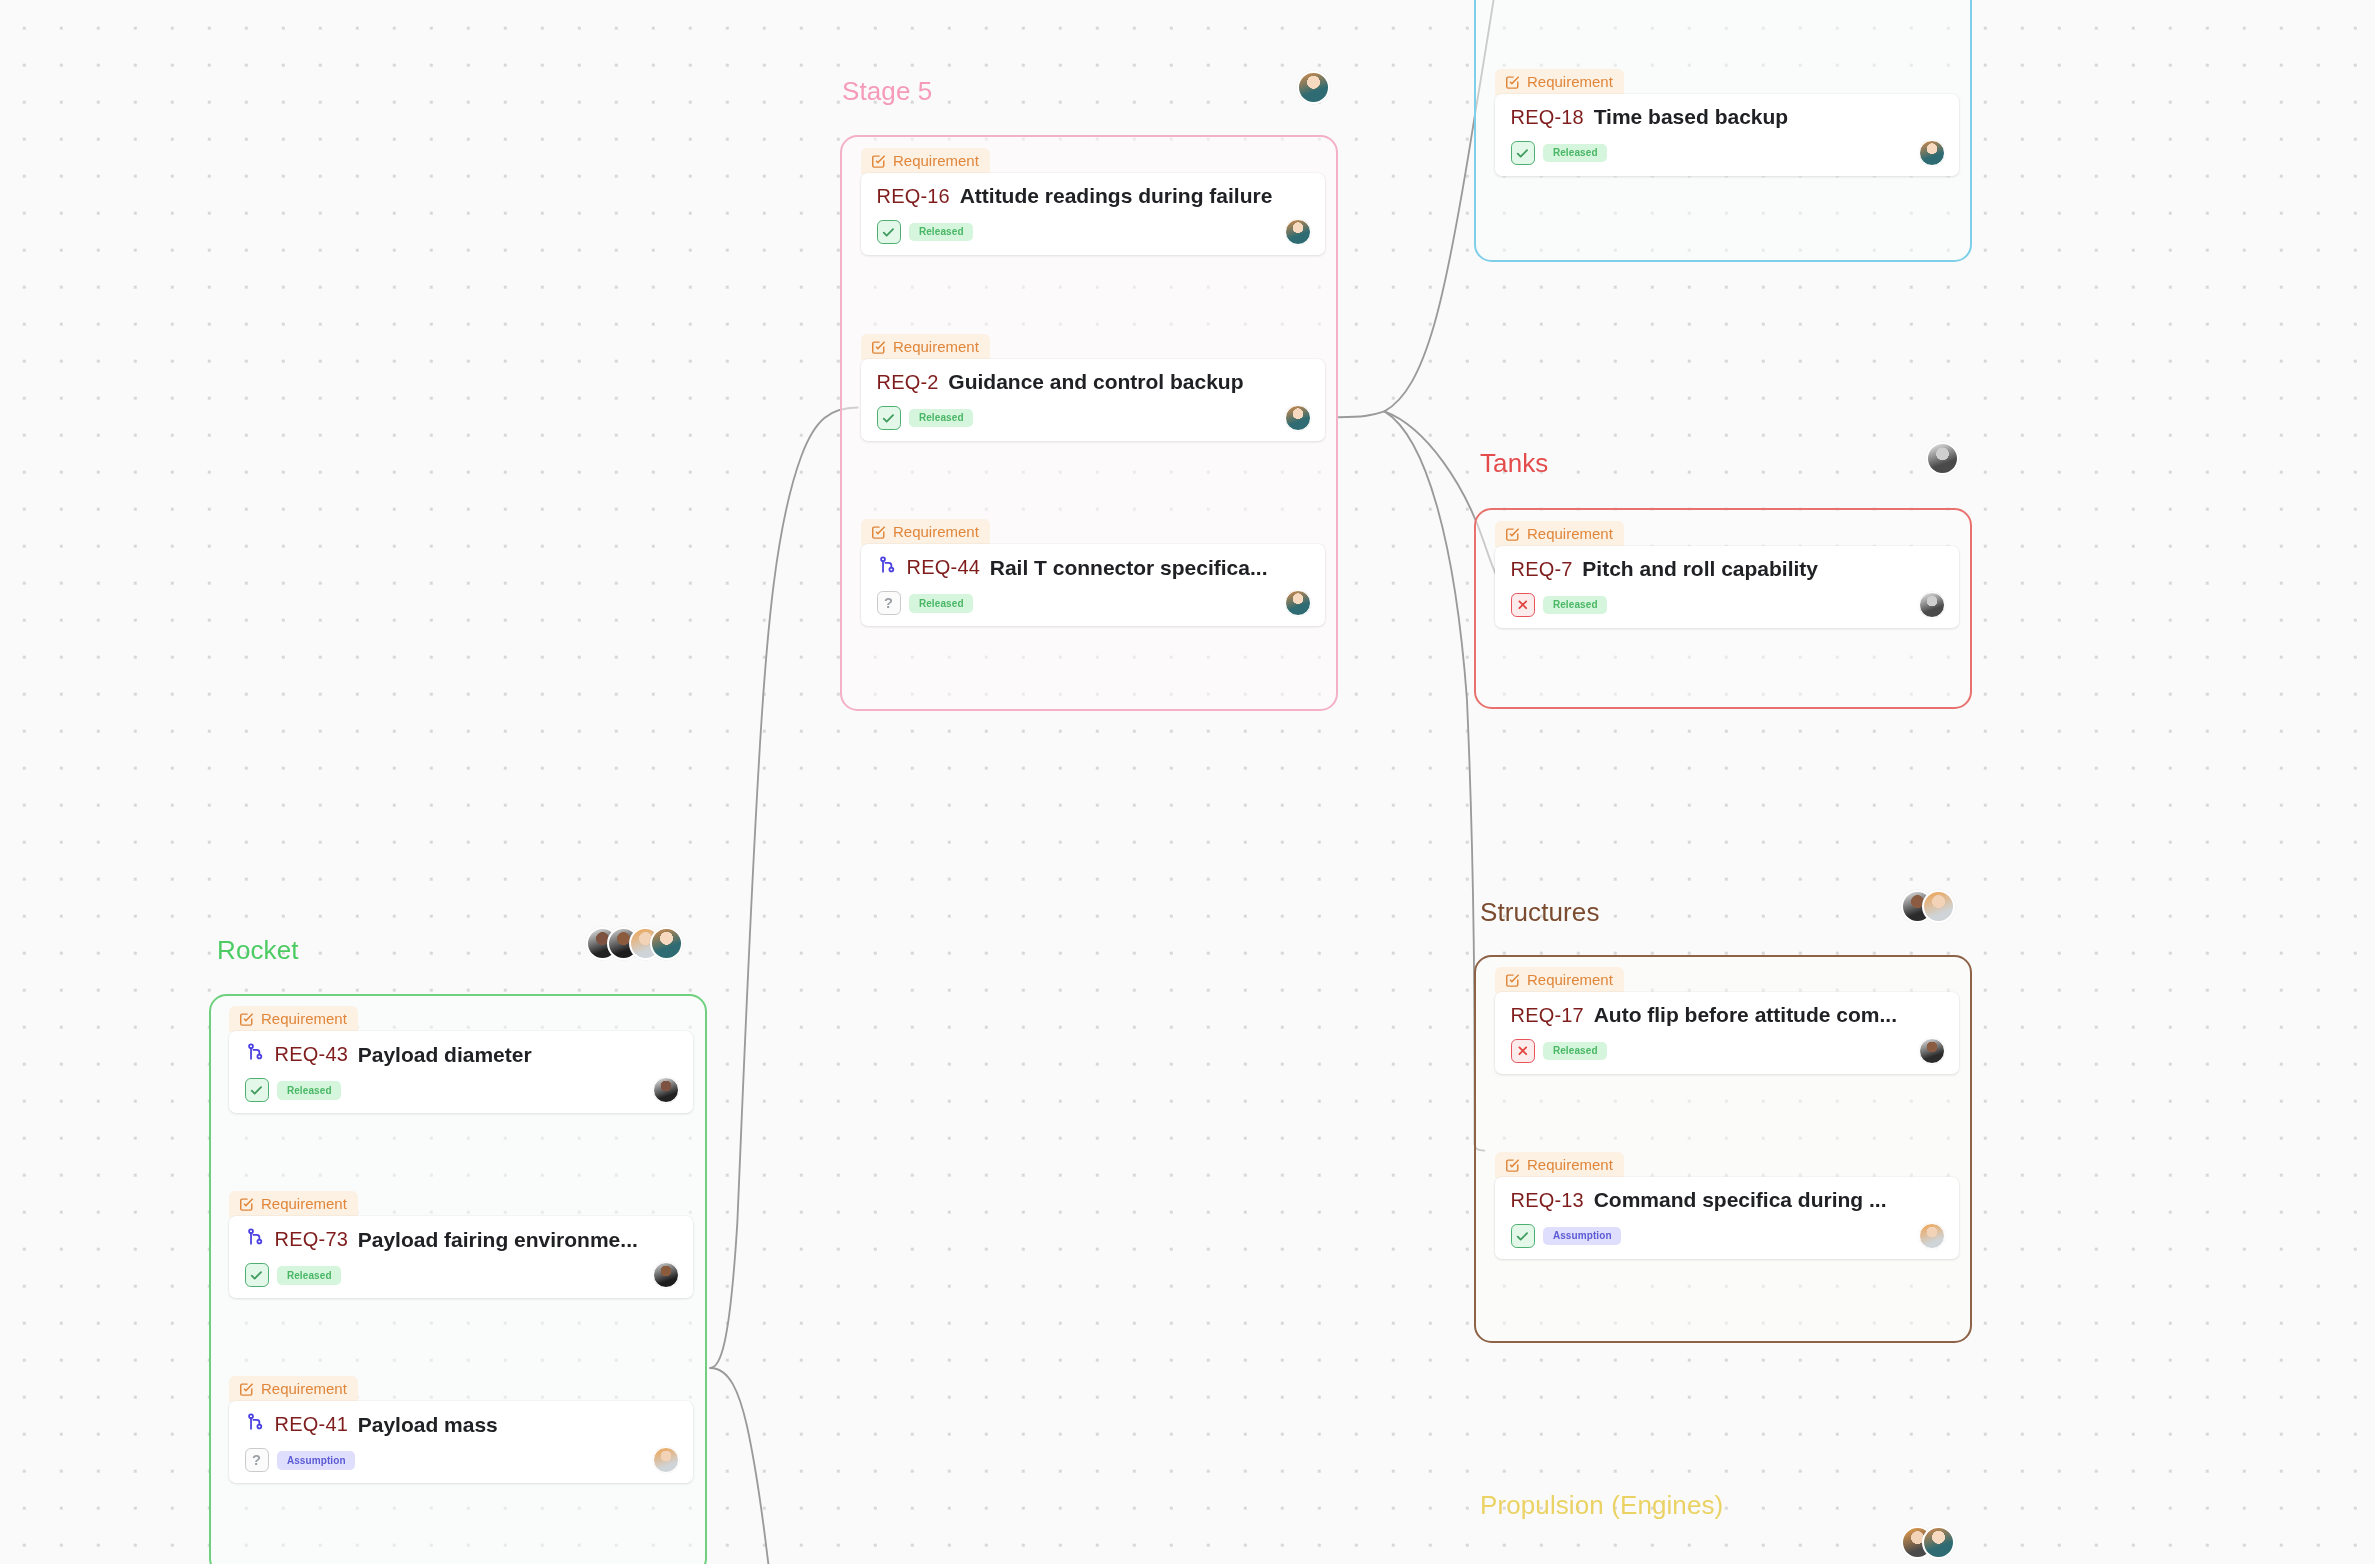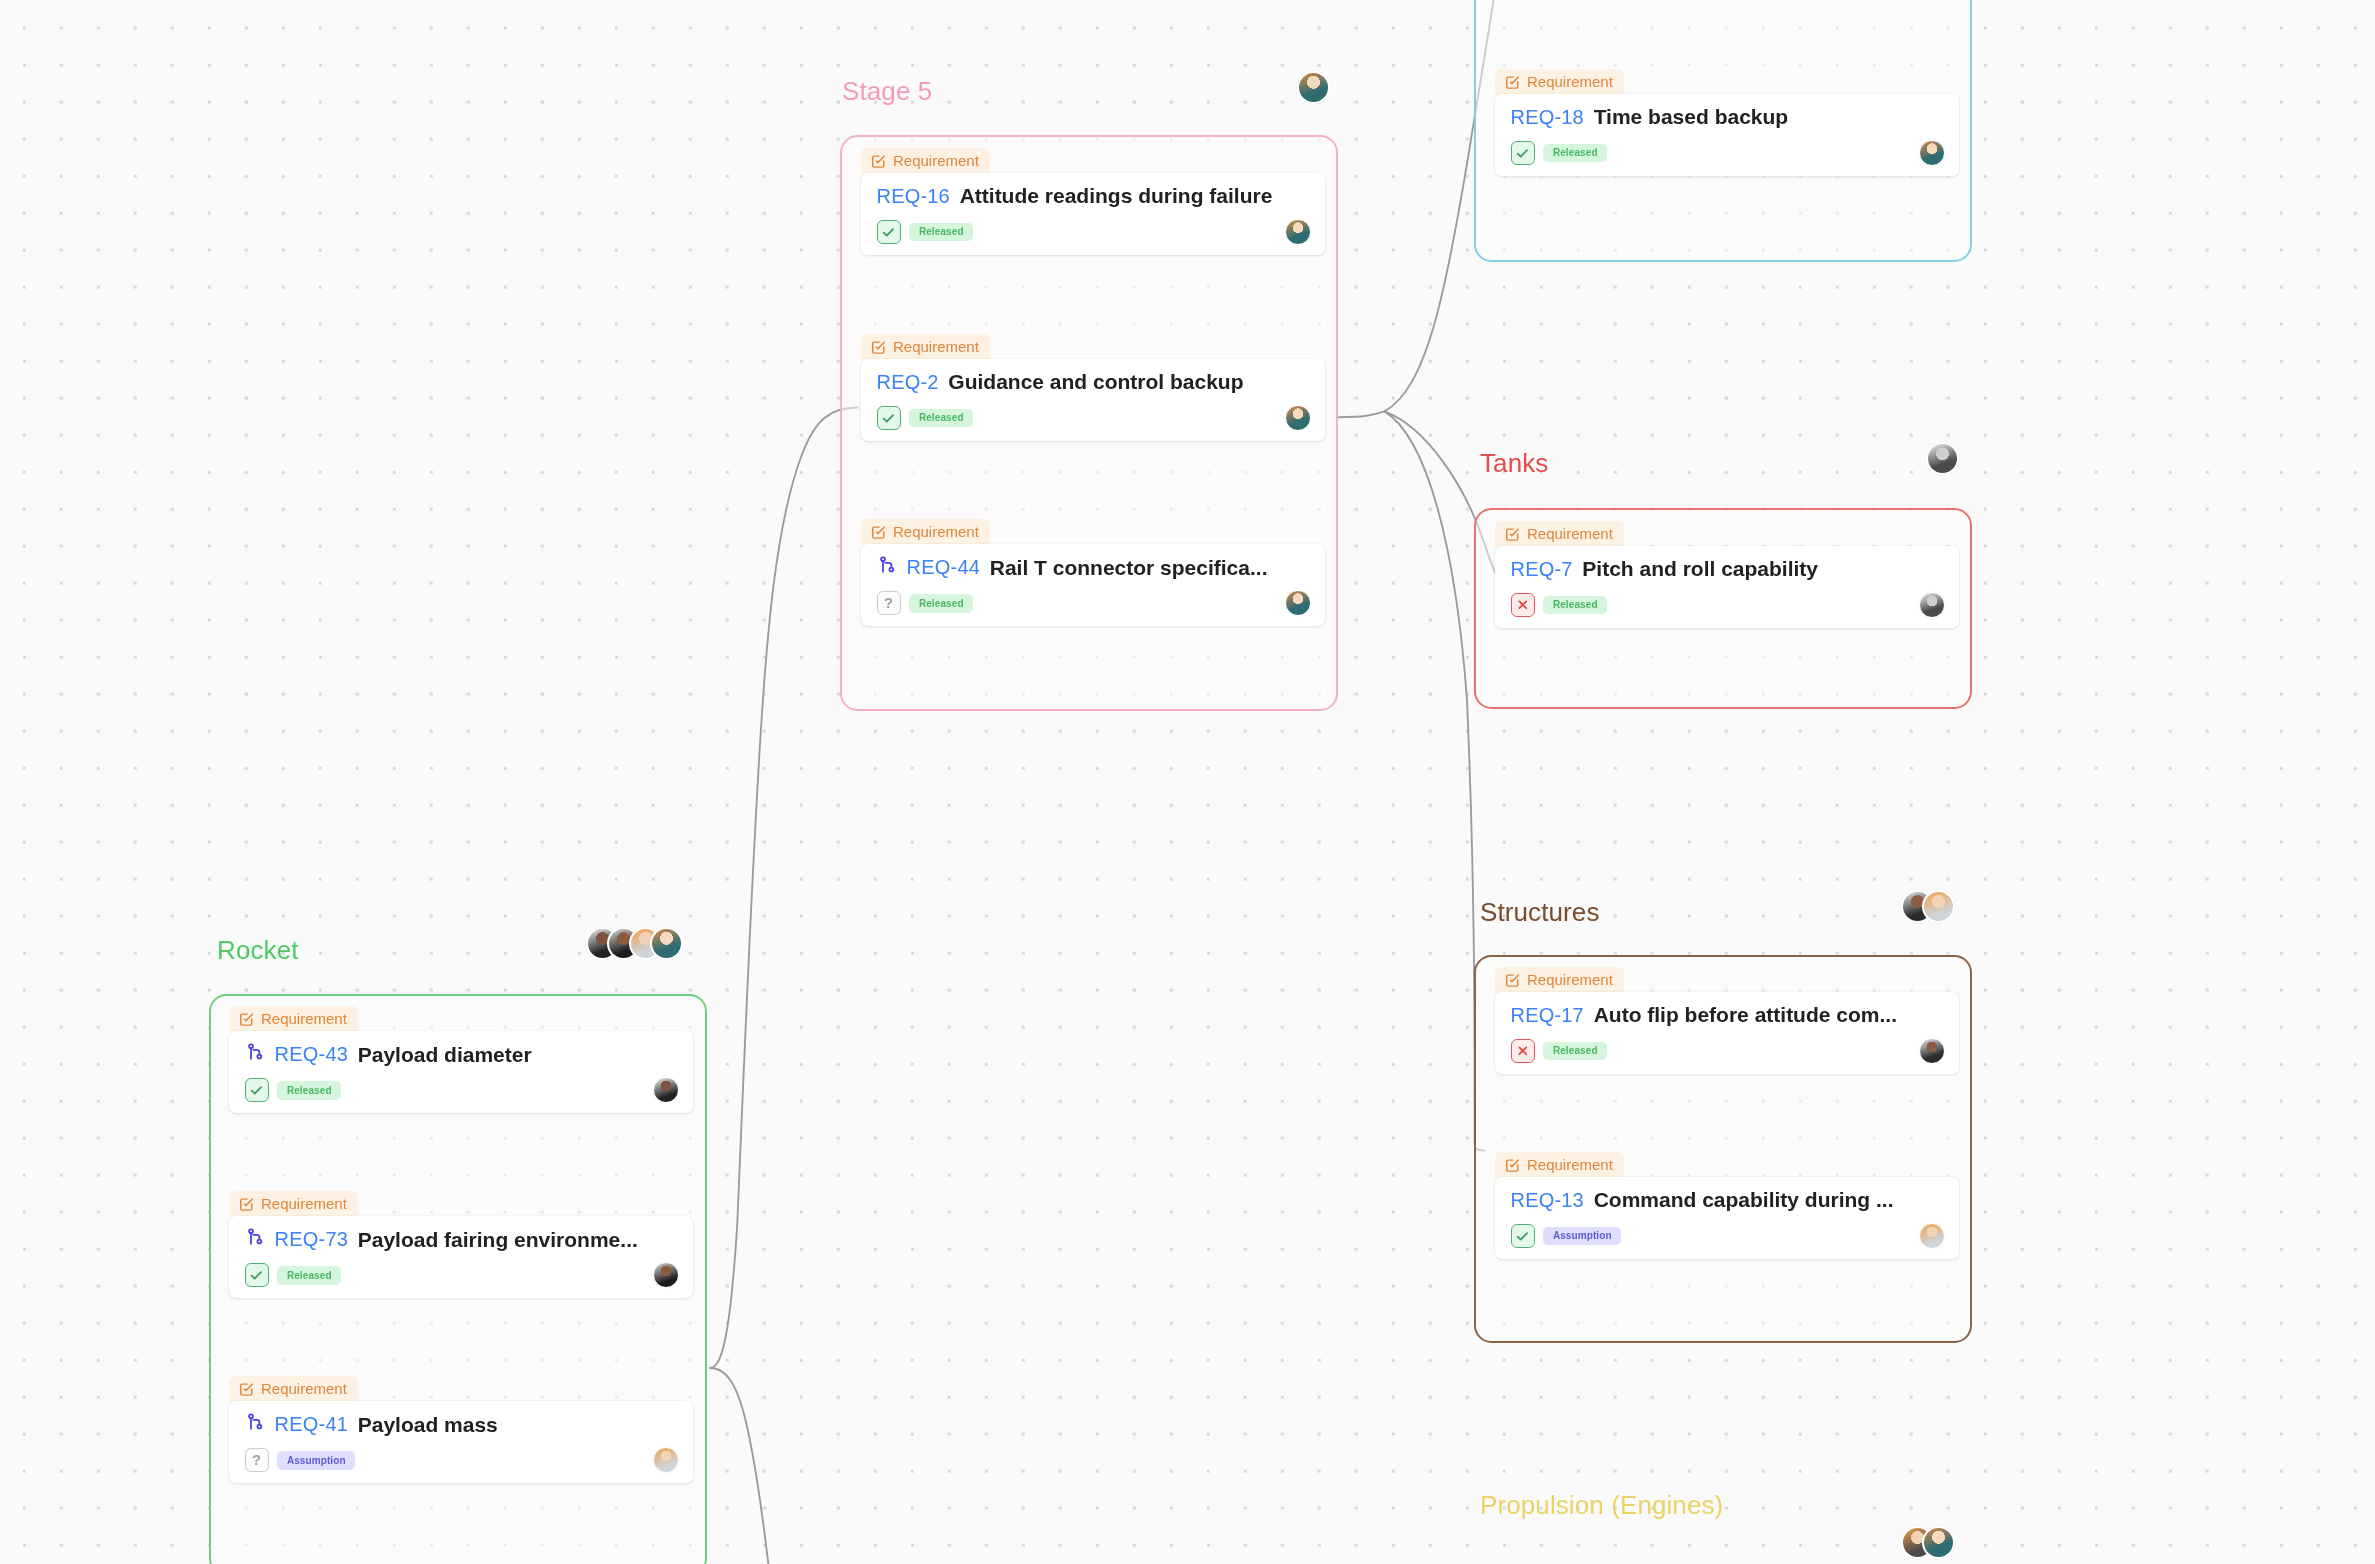--- a/index.html
+++ b/index.html
@@ -71,21 +71,21 @@
     top: 1px;
   }
   .node-card {
     background: #ffffff;
     border-radius: 6.8px;
     box-shadow: 0 1px 2.9px rgba(0,0,0,.10), 0 0 0 0.6px rgba(0,0,0,.035);
     padding: 11.6px 13.6px 10.7px 15.5px;
     position: relative;
   }
   .node-row1 { display: flex; align-items: center; gap: 9.7px; }
-  .node-id { font-size: 20px; color: #3b82f6; letter-spacing: 0.2px; }
+  .node-id { font-size: 20px; color: #7f1d1d; letter-spacing: 0.2px; }
   .node-title {
     font-size: 21px; font-weight: bold; color: #202124;
     white-space: nowrap; overflow: hidden; text-overflow: ellipsis;
   }
   .node-row2 { display: flex; align-items: center; gap: 8.7px; margin-top: 11.6px; }
   .badge {
     font-size: 10px; font-weight: bold;
     padding: 3.9px 9.7px; border-radius: 4.9px;
     letter-spacing: 0.1px;
   }
@@ -316,21 +316,21 @@
         <svg width="16.5" height="16.5" viewBox="0 0 18 18" fill="none" stroke="#e0863a" stroke-width="1.6">
             <path d="M15 9.2V15a1.5 1.5 0 0 1-1.5 1.5h-9A1.5 1.5 0 0 1 3 15V6a1.5 1.5 0 0 1 1.5-1.5h6"></path>
             <path d="M6.6 9.6l2 2L16 4.2"></path>
           </svg>
       </span>
       <span>Requirement</span>
     </div>
     <div class="node-card">
       <div class="node-row1">
         <span class="node-id">REQ-13</span>
-        <span class="node-title">Command capability during ...</span>
+        <span class="node-title">Command specifica during ...</span>
       </div>
       <div class="node-row2">
         <span class="sq ok">
           <svg width="14.6" height="14.6" viewBox="0 0 16 16" fill="none" stroke="#3f9c5f" stroke-width="2" stroke-linecap="round" stroke-linejoin="round">
               <path d="M3 8.4l3.2 3.2L13.2 4.6"></path>
             </svg>
         </span>
         <span class="badge assumption">Assumption</span>
       </div>
       <span class="av sm node-av" style="background:radial-gradient(circle at 50% 33%, #f3d3b7 0 26%, transparent 27%), linear-gradient(160deg,#f0a24e,#cfd4d8 70%);"></span>

